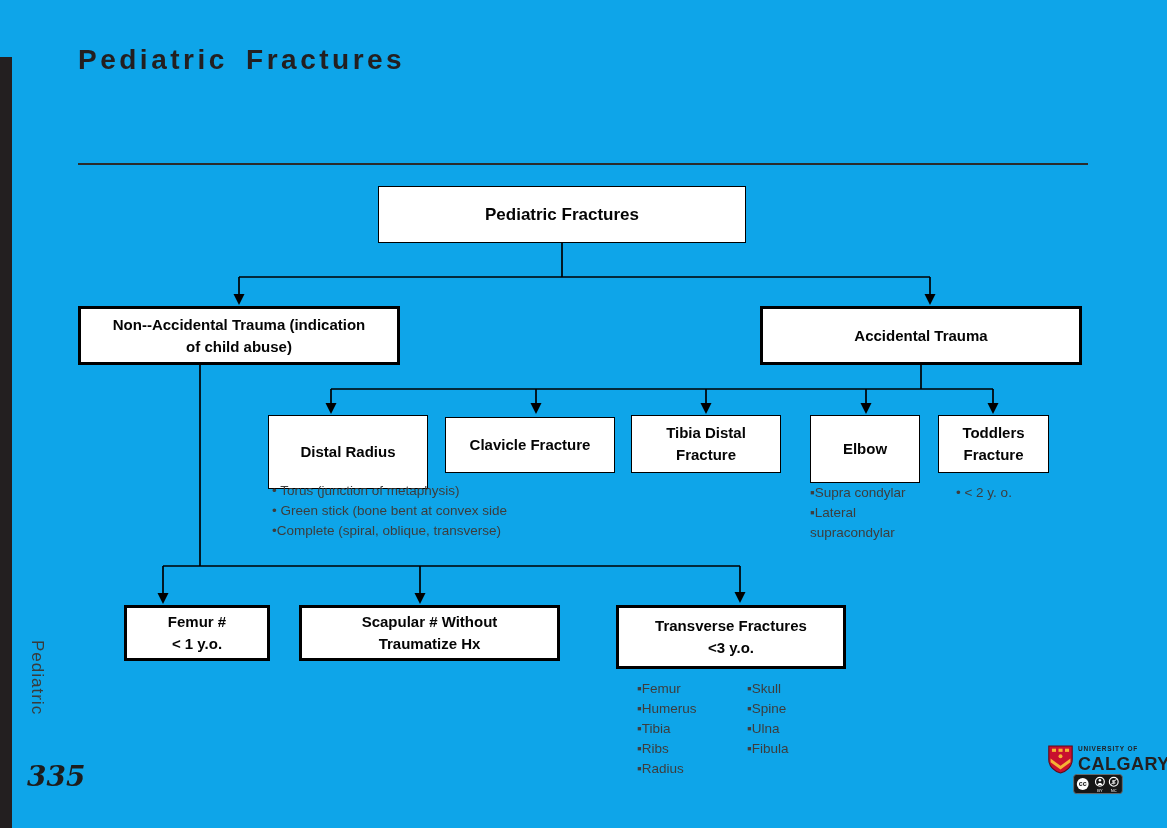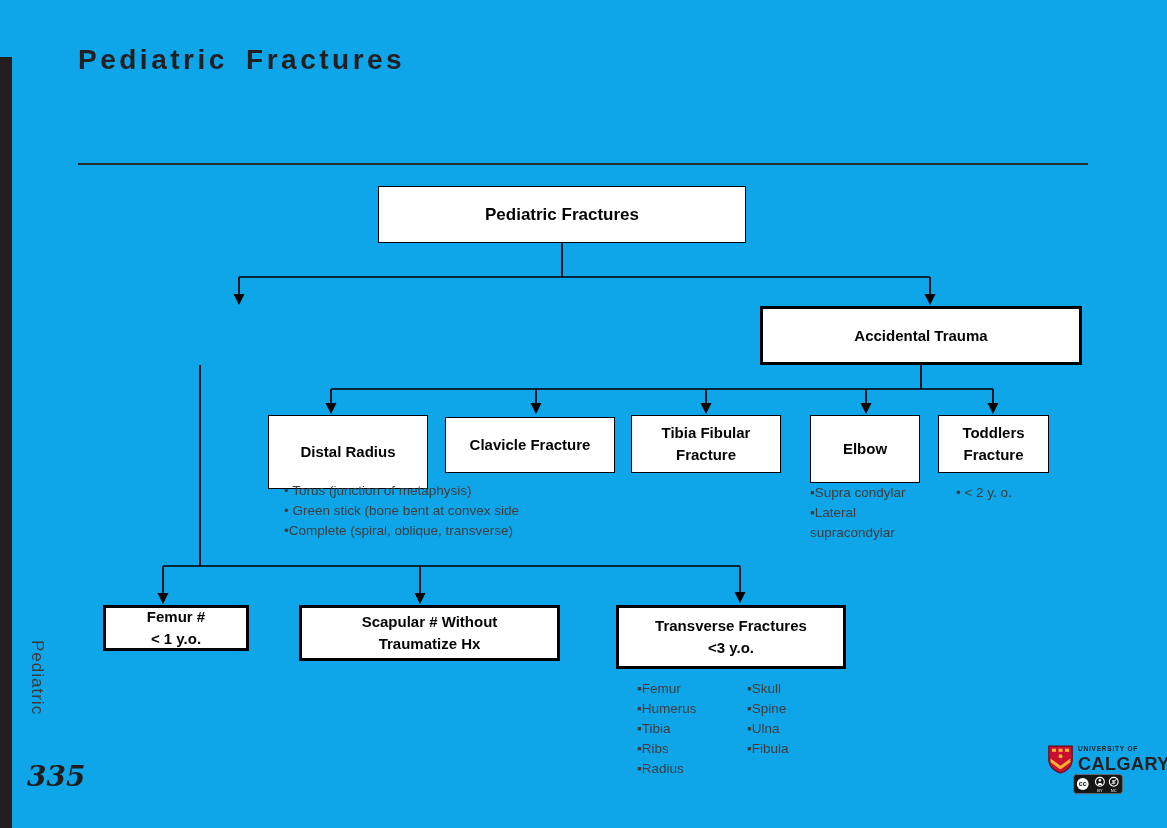--- a/index.html
+++ b/index.html
@@ -78,57 +78,61 @@
       <polygon points="157.5,593 168.5,593 163,604"></polygon>
       <polygon points="414.5,593 425.5,593 420,604"></polygon>
       <polygon points="734.5,592 745.5,592 740,603"></polygon>
     </g>
   </svg>
 
   <div class="node root thin" style="left:378px;top:186px;width:368px;height:57px;">
     <span>Pediatric Fractures</span>
   </div>
 
+  <div class="node thick" style="left:78px;top:306px;width:322px;height:59px;">
+    <span>Non--Accidental Trauma (indication</span>
+    <span>of child abuse)</span>
+  </div>
   <div class="node thick" style="left:760px;top:306px;width:322px;height:59px;">
     <span>Accidental Trauma</span>
   </div>
 
   <div class="node thin" style="left:268px;top:415px;width:160px;height:74px;">
     <span>Distal Radius</span>
   </div>
   <div class="node thin" style="left:445px;top:417px;width:170px;height:56px;">
     <span>Clavicle Fracture</span>
   </div>
   <div class="node thin" style="left:631px;top:415px;width:150px;height:58px;">
-    <span>Tibia Fibular</span>
+    <span>Tibia Distal</span>
     <span>Fracture</span>
   </div>
   <div class="node thin" style="left:810px;top:415px;width:110px;height:68px;">
     <span>Elbow</span>
   </div>
   <div class="node thin" style="left:938px;top:415px;width:111px;height:58px;">
     <span>Toddlers</span>
     <span>Fracture</span>
   </div>
 
-  <div class="notes" style="left:284px;top:481px;">
+  <div class="notes" style="left:272px;top:481px;">
     <div>• Torus (junction of metaphysis)</div>
     <div>• Green stick (bone bent at convex side</div>
     <div>•Complete (spiral, oblique, transverse)</div>
   </div>
   <div class="notes" style="left:810px;top:483px;">
     <div>▪Supra condylar</div>
     <div>▪Lateral</div>
     <div>supracondylar</div>
   </div>
   <div class="notes" style="left:956px;top:483px;text-align:right;">
     <div>• &lt; 2 y. o.</div>
   </div>
 
-  <div class="node thick" style="left:103px;top:605px;width:146px;height:46px;">
+  <div class="node thick" style="left:124px;top:605px;width:146px;height:56px;">
     <span>Femur #</span>
     <span>&lt; 1 y.o.</span>
   </div>
   <div class="node thick" style="left:275px;top:605px;width:261px;height:56px;margin-left:24px;">
     <span>Scapular # Without</span>
     <span>Traumatize Hx</span>
   </div>
   <div class="node thick" style="left:616px;top:605px;width:230px;height:64px;">
     <span>Transverse Fractures</span>
     <span>&lt;3 y.o.</span>

